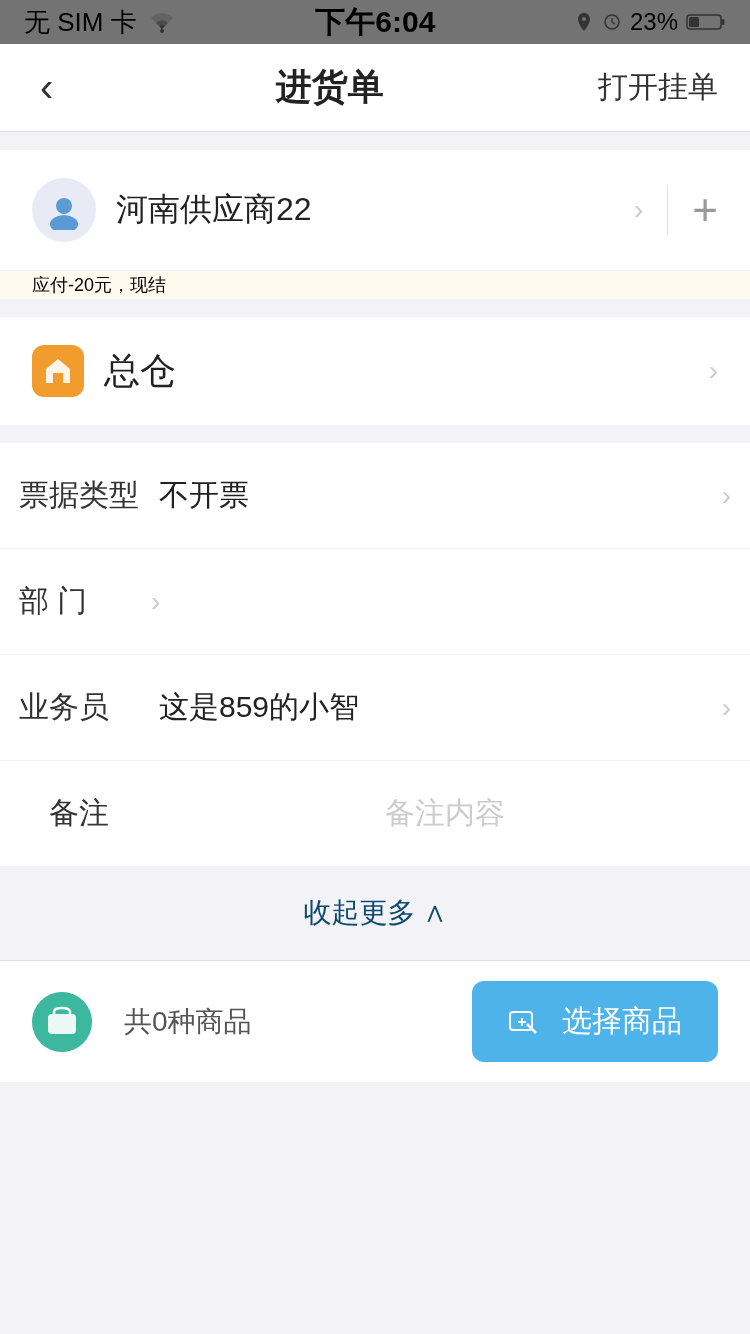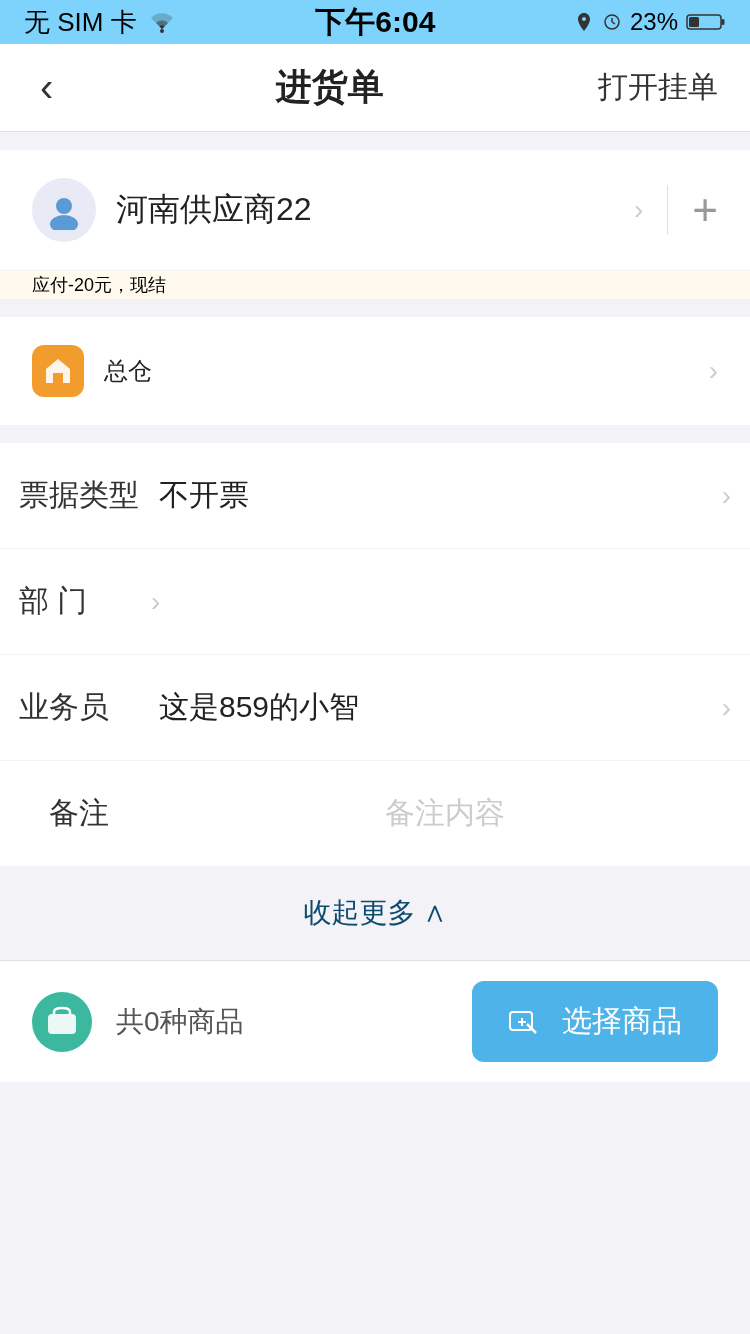--- a/index.html
+++ b/index.html
@@ -8,21 +8,21 @@
       width: 750px;
       min-height: 1334px;
       font-family: -apple-system, "PingFang SC", "Helvetica Neue", sans-serif;
       background: #f2f2f7;
       font-size: 32px;
     }
 
     
     .status-bar {
       height: 44px;
-      background: #7dd3fc;
+      background: #737373;
       display: flex;
       align-items: center;
       justify-content: space-between;
       padding: 0 24px;
       font-size: 26px;
       font-weight: 500;
     }
     .status-left { display: flex; align-items: center; gap: 10px; }
     .status-center { font-size: 30px; font-weight: 600; }
     .status-right { display: flex; align-items: center; gap: 8px; font-size: 24px; }
@@ -123,21 +123,21 @@
       border-radius: 12px;
       background: #f39c2e;
       display: flex;
       align-items: center;
       justify-content: center;
       margin-right: 20px;
       flex-shrink: 0;
     }
     .warehouse-label {
       flex: 1;
-      font-size: 24px;
+      font-size: 36px;
       color: #222;
     }
 
     
     .form-section {
       background: #fff;
       margin-top: 18px;
     }
     .form-row {
       display: flex;
@@ -192,21 +192,21 @@
       border-radius: 50%;
       background: #3bb89e;
       display: flex;
       align-items: center;
       justify-content: center;
     }
     .product-count-label {
       flex: 1;
       font-size: 28px;
       color: #555;
-      margin-left: 4px;
+      margin-left: 12px;
     }
     .select-product-btn {
       background: #4db3e8;
       color: #fff;
       font-size: 30px;
       padding: 20px 36px;
       border-radius: 12px;
       display: flex;
       align-items: center;
       gap: 24px;

